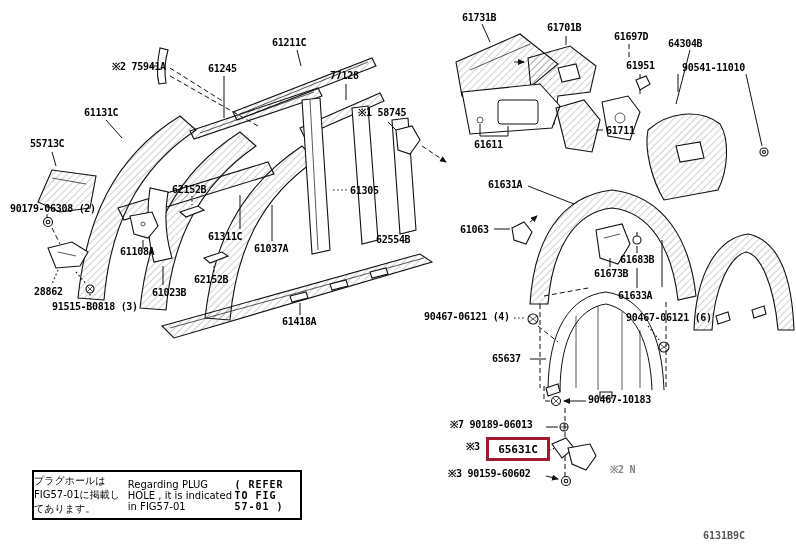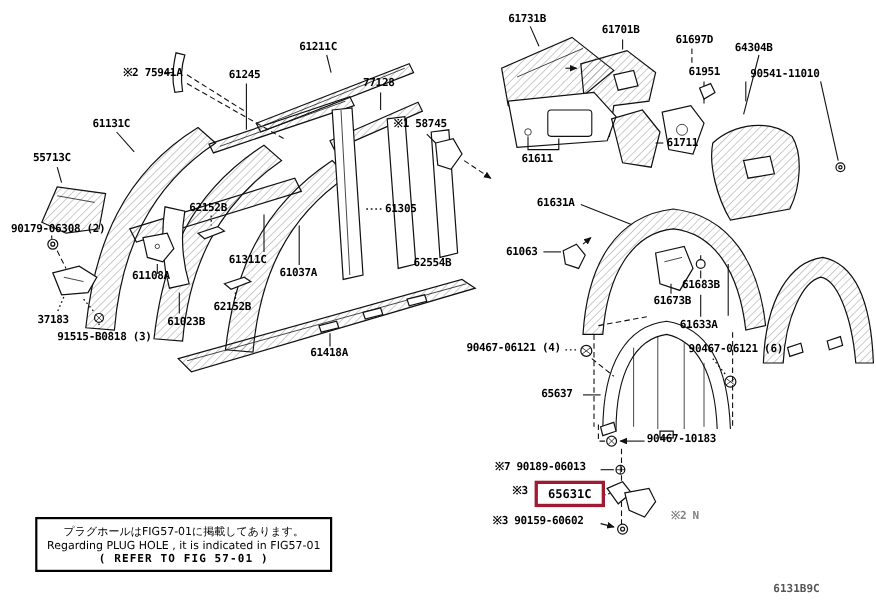--- a/index.html
+++ b/index.html
@@ -11,21 +11,21 @@
   .ln{stroke:#111;stroke-width:1;fill:none;}
   .ln2{stroke:#111;stroke-width:.7;fill:none;}
   .dash{stroke:#111;stroke-width:1;fill:none;stroke-dasharray:5 3;}
   .dot{stroke:#111;stroke-width:1.2;fill:none;stroke-dasharray:1.5 2.6;}
   .lbl{position:absolute;font:bold 10px "DejaVu Sans Mono",monospace;color:#000;
        white-space:nowrap;letter-spacing:-0.3px;line-height:11px;}
   .redbox{position:absolute;left:486px;top:437px;width:58px;height:18px;
           border:3px solid #a01a32;display:flex;align-items:center;justify-content:center;
           font:bold 11px "DejaVu Sans Mono",monospace;letter-spacing:0;background:#fff;}
   .notebox{position:absolute;left:32px;top:470px;width:266px;height:46px;border:2px solid #000;
-           display:flex;flex-direction:column;align-items:center;justify-content:center;
+           display:flex;flex-direction:row;align-items:center;justify-content:center;
            font:10px "DejaVu Sans","Liberation Sans",sans-serif;color:#000;gap:1px;}
   .notebox .r3{font:bold 10px "DejaVu Sans Mono",monospace;letter-spacing:1px;}
   .legend{position:absolute;left:610px;top:463px;color:#828282;
           font:bold 10px "DejaVu Sans Mono",monospace;line-height:14px;white-space:nowrap;letter-spacing:-0.3px;}
   .figcode{position:absolute;left:703px;top:530px;color:#555;
            font:bold 10px "DejaVu Sans Mono",monospace;letter-spacing:0;}
 </style>
 </head>
 <body>
 
@@ -286,21 +286,21 @@
 <div class="lbl" style="left:606px;top:125px">61711</div>
 <div class="lbl" style="left:172px;top:184px">62152B</div>
 <div class="lbl" style="left:350px;top:185px">61305</div>
 <div class="lbl" style="left:488px;top:179px">61631A</div>
 <div class="lbl" style="left:10px;top:203px">90179-06308 (2)</div>
 <div class="lbl" style="left:120px;top:246px">61108A</div>
 <div class="lbl" style="left:208px;top:231px">61311C</div>
 <div class="lbl" style="left:254px;top:243px">61037A</div>
 <div class="lbl" style="left:376px;top:234px">62554B</div>
 <div class="lbl" style="left:460px;top:224px">61063</div>
-<div class="lbl" style="left:34px;top:286px">37183</div>
+<div class="lbl" style="left:34px;top:286px">28862</div>
 <div class="lbl" style="left:152px;top:287px">61023B</div>
 <div class="lbl" style="left:194px;top:274px">62152B</div>
 <div class="lbl" style="left:52px;top:301px">91515-B0818 (3)</div>
 <div class="lbl" style="left:282px;top:316px">61418A</div>
 <div class="lbl" style="left:594px;top:268px">61673B</div>
 <div class="lbl" style="left:620px;top:254px">61683B</div>
 <div class="lbl" style="left:618px;top:290px">61633A</div>
 <div class="lbl" style="left:424px;top:311px">90467-06121 (4)</div>
 <div class="lbl" style="left:626px;top:312px">90467-06121 (6)</div>
 <div class="lbl" style="left:492px;top:353px">65637</div>

